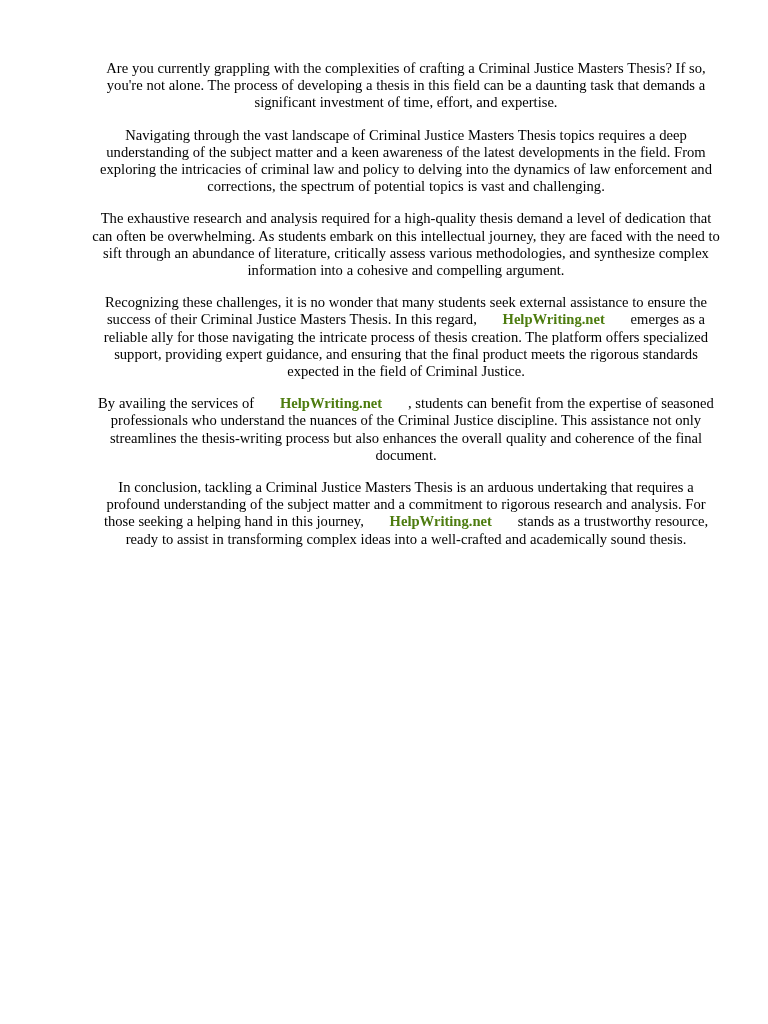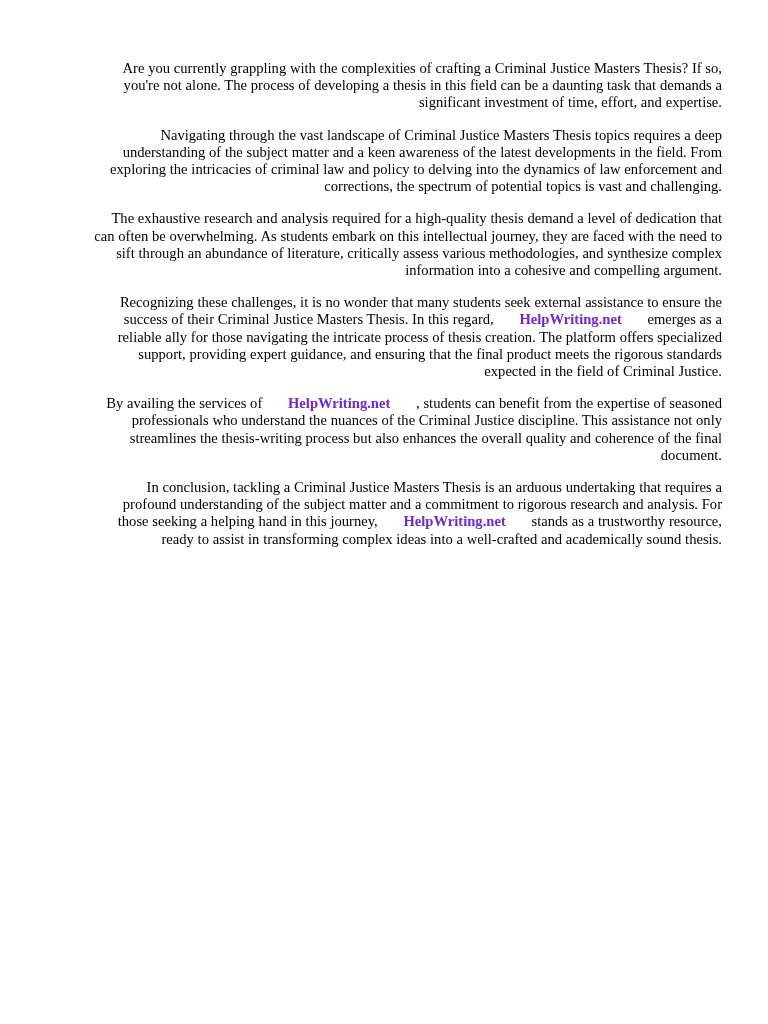--- a/index.html
+++ b/index.html
@@ -24,29 +24,29 @@
   .doc-body {
     position: absolute;
     left: 90px;
     top: 60px;
     width: 632px;
   }
   p.para {
     margin: 0 0 15px 0;
     font-size: 14.6px;
     line-height: 17.2px;
-    text-align: right;
+    text-align: center;
     color: #000000;
     word-spacing: 0.1px;
   }
   p.para:last-child {
     margin-bottom: 12px;
   }
   .brand-link {
-    color: #6d28d9;
+    color: #4d7c0f;
     font-weight: bold;
     text-decoration: none;
     font-size: 14.6px;
     font-family: "Liberation Serif", "DejaVu Serif", serif;
     cursor: pointer;
   }
   .lead-gap {
     display: inline-block;
     width: 22px;
   }

